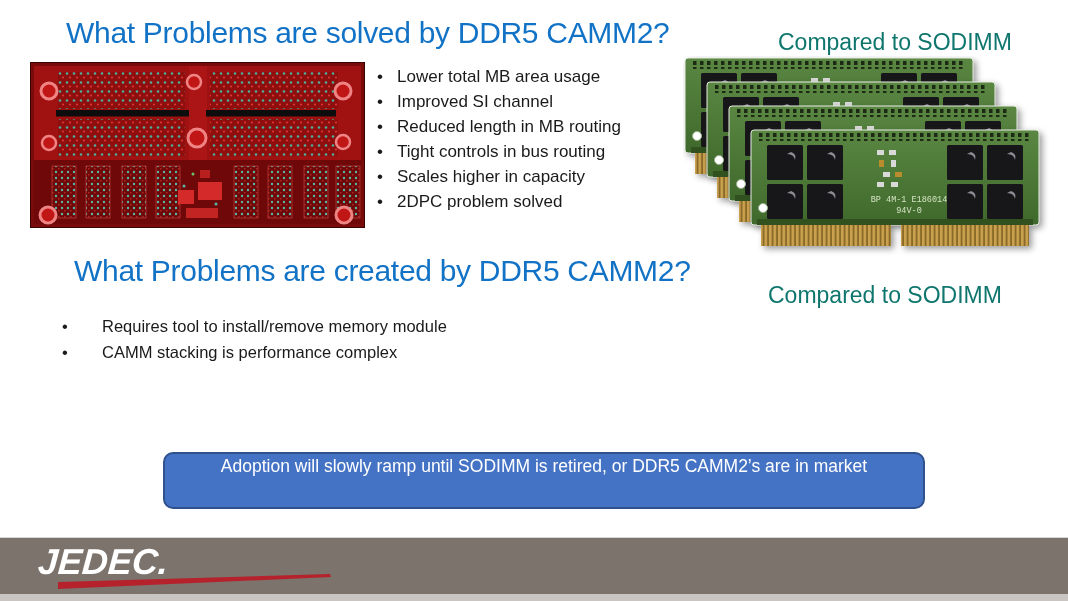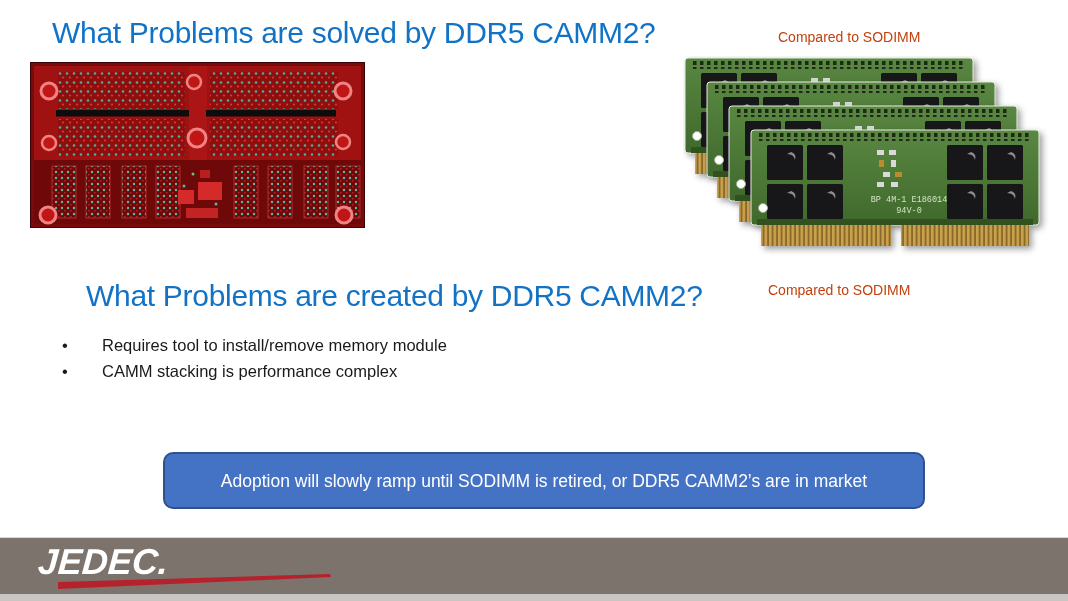--- a/index.html
+++ b/index.html
@@ -4,43 +4,43 @@
 <style>
   html,body{margin:0;padding:0;background:#e8e8e8;}
   .slide{
     position:relative;width:1068px;height:601px;background:#ffffff;
     font-family:"Liberation Sans",sans-serif;overflow:hidden;margin:0 auto;
   }
   .title{
     position:absolute;color:#1273C6;font-size:30px;font-weight:500;
     letter-spacing:-0.3px;white-space:nowrap;
   }
-  .title-1{left:52px;top:16px;}
-  .title-2{left:74px;top:279px;margin-left:12px;}
+  .title-1{left:66px;top:16px;}
+  .title-2{left:74px;top:254px;}
   .compare-note{
-    position:absolute;color:#c2410c;font-size:14px;white-space:nowrap;
+    position:absolute;color:#0f766e;font-size:23px;white-space:nowrap;
   }
   .note-1{left:778px;top:29px;}
   .note-2{left:768px;top:282px;}
   ul.bullets{list-style:none;margin:0;padding:0;position:absolute;color:#1a1a1a;}
   ul.bullets li{position:relative;font-size:17px;}
   ul.bullets-1{left:377px;top:64px;}
   ul.bullets-1 li{line-height:25px;padding-left:20px;}
   ul.bullets-1 li::before{content:"\2022";position:absolute;left:0;top:0;}
-  ul.bullets-2{left:58px;top:313px;margin-top:19px;}
+  ul.bullets-2{left:58px;top:313px;}
   ul.bullets-2 li{line-height:26px;padding-left:44px;font-size:16.5px;}
   ul.bullets-2 li::before{content:"\2022";position:absolute;left:4px;top:0;}
   .pcb-img{position:absolute;left:30px;top:62px;}
   .sodimm-img{position:absolute;left:683px;top:56px;}
   .dimm-layer{filter:drop-shadow(3px 3px 3px rgba(40,40,40,0.45));}
   .banner{
     position:absolute;left:163px;top:452px;width:762px;height:57px;
     background:#4472C4;border:2px solid #2F528F;border-radius:10px;
     box-sizing:border-box;color:#ffffff;font-size:17.5px;line-height:24px;
-    text-align:center;display:flex;flex-direction:column;justify-content:center;
+    text-align:center;display:flex;flex-direction:row;justify-content:center;
   }
   .footer-bar{
     position:absolute;left:0;top:537px;width:1068px;height:57px;
     background:#7B736C;border-top:1px solid #d9d6d4;
   }
   .footer-strip{
     position:absolute;left:0;top:594px;width:1068px;height:7px;background:#c9c5c2;
   }
   .jedec-logo{
     position:absolute;left:38px;top:541px;color:#ffffff;
@@ -106,20 +106,28 @@
       <circle cx="164" cy="20" r="7" fill="#c01616" stroke="#ef8484" stroke-width="2.5"></circle>
       <circle cx="313" cy="29" r="8" fill="#c01616" stroke="#ef8484" stroke-width="3"></circle>
       <circle cx="19" cy="81" r="7" fill="#c01616" stroke="#ef8484" stroke-width="2.5"></circle>
       <circle cx="167" cy="76" r="9" fill="#c01616" stroke="#ef8484" stroke-width="3"></circle>
       <circle cx="313" cy="80" r="7" fill="#c01616" stroke="#ef8484" stroke-width="2.5"></circle>
       <circle cx="18" cy="153" r="8" fill="#c01616" stroke="#ef8484" stroke-width="3"></circle>
       <circle cx="314" cy="153" r="8" fill="#c01616" stroke="#ef8484" stroke-width="3"></circle>
     </g>
   </svg>
 
+  <ul class="bullets bullets-1">
+      <li>Lower total MB area usage</li>
+      <li>Improved SI channel</li>
+      <li>Reduced length in MB routing</li>
+      <li>Tight controls in bus routing</li>
+      <li>Scales higher in capacity</li>
+      <li>2DPC problem solved</li>
+    </ul>
 
   <svg class="sodimm-img" width="378" height="200" viewBox="0 0 378 200" role="img">
     <defs>
       <linearGradient id="gGrad" x1="0" y1="0" x2="0" y2="1">
         <stop offset="0" stop-color="#5a8742"></stop>
         <stop offset="1" stop-color="#3f692c"></stop>
       </linearGradient>
       <pattern id="goldPins" width="4.5" height="22" patternUnits="userSpaceOnUse">
         <rect width="4.5" height="22" fill="#8a6a28"></rect>
         <rect width="2.6" height="22" fill="#caa14e"></rect>

